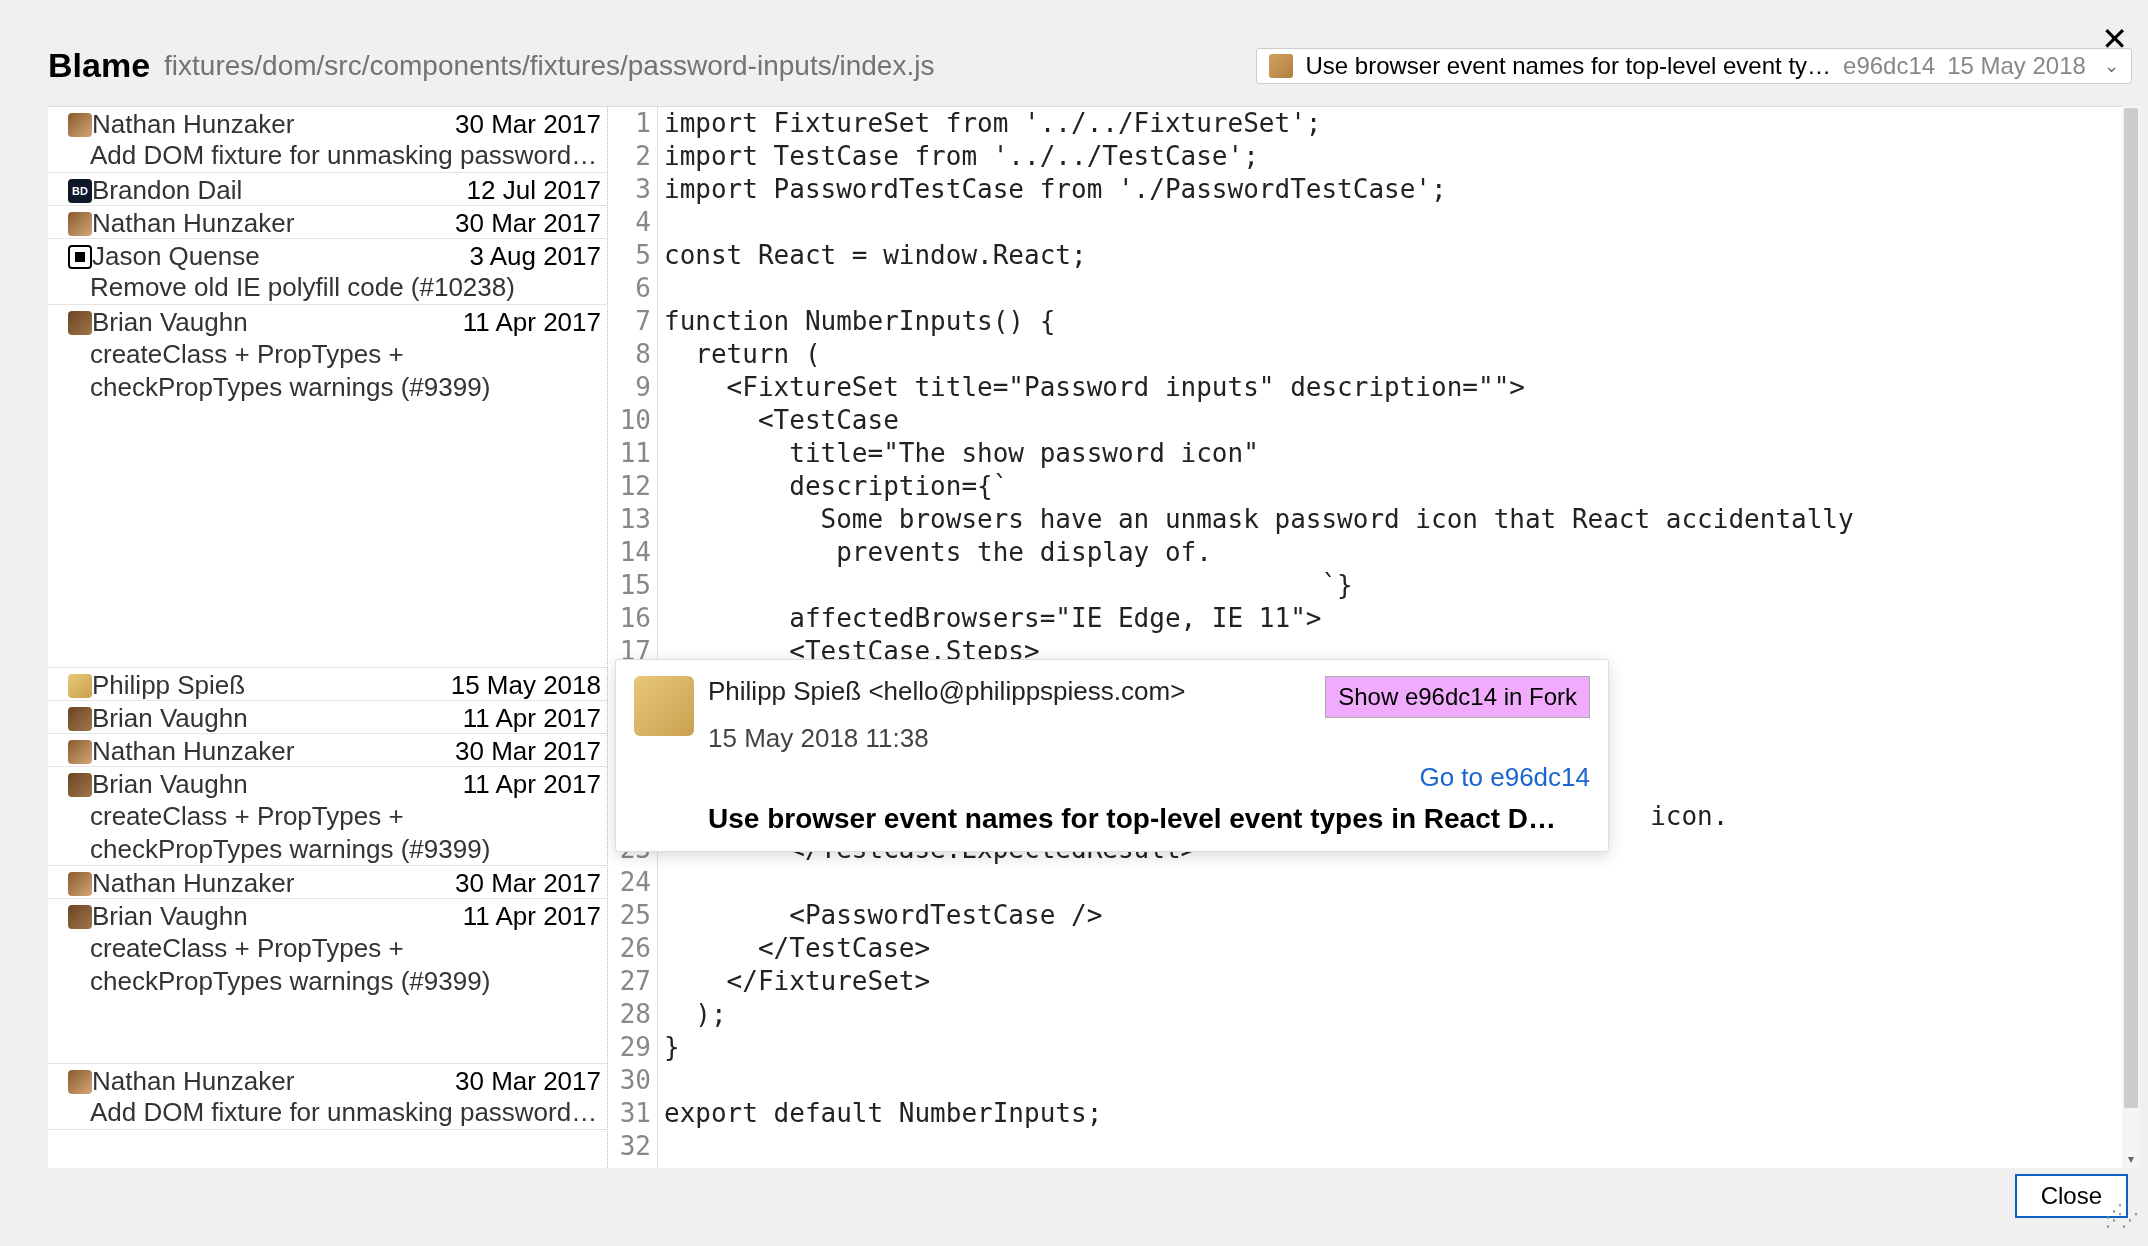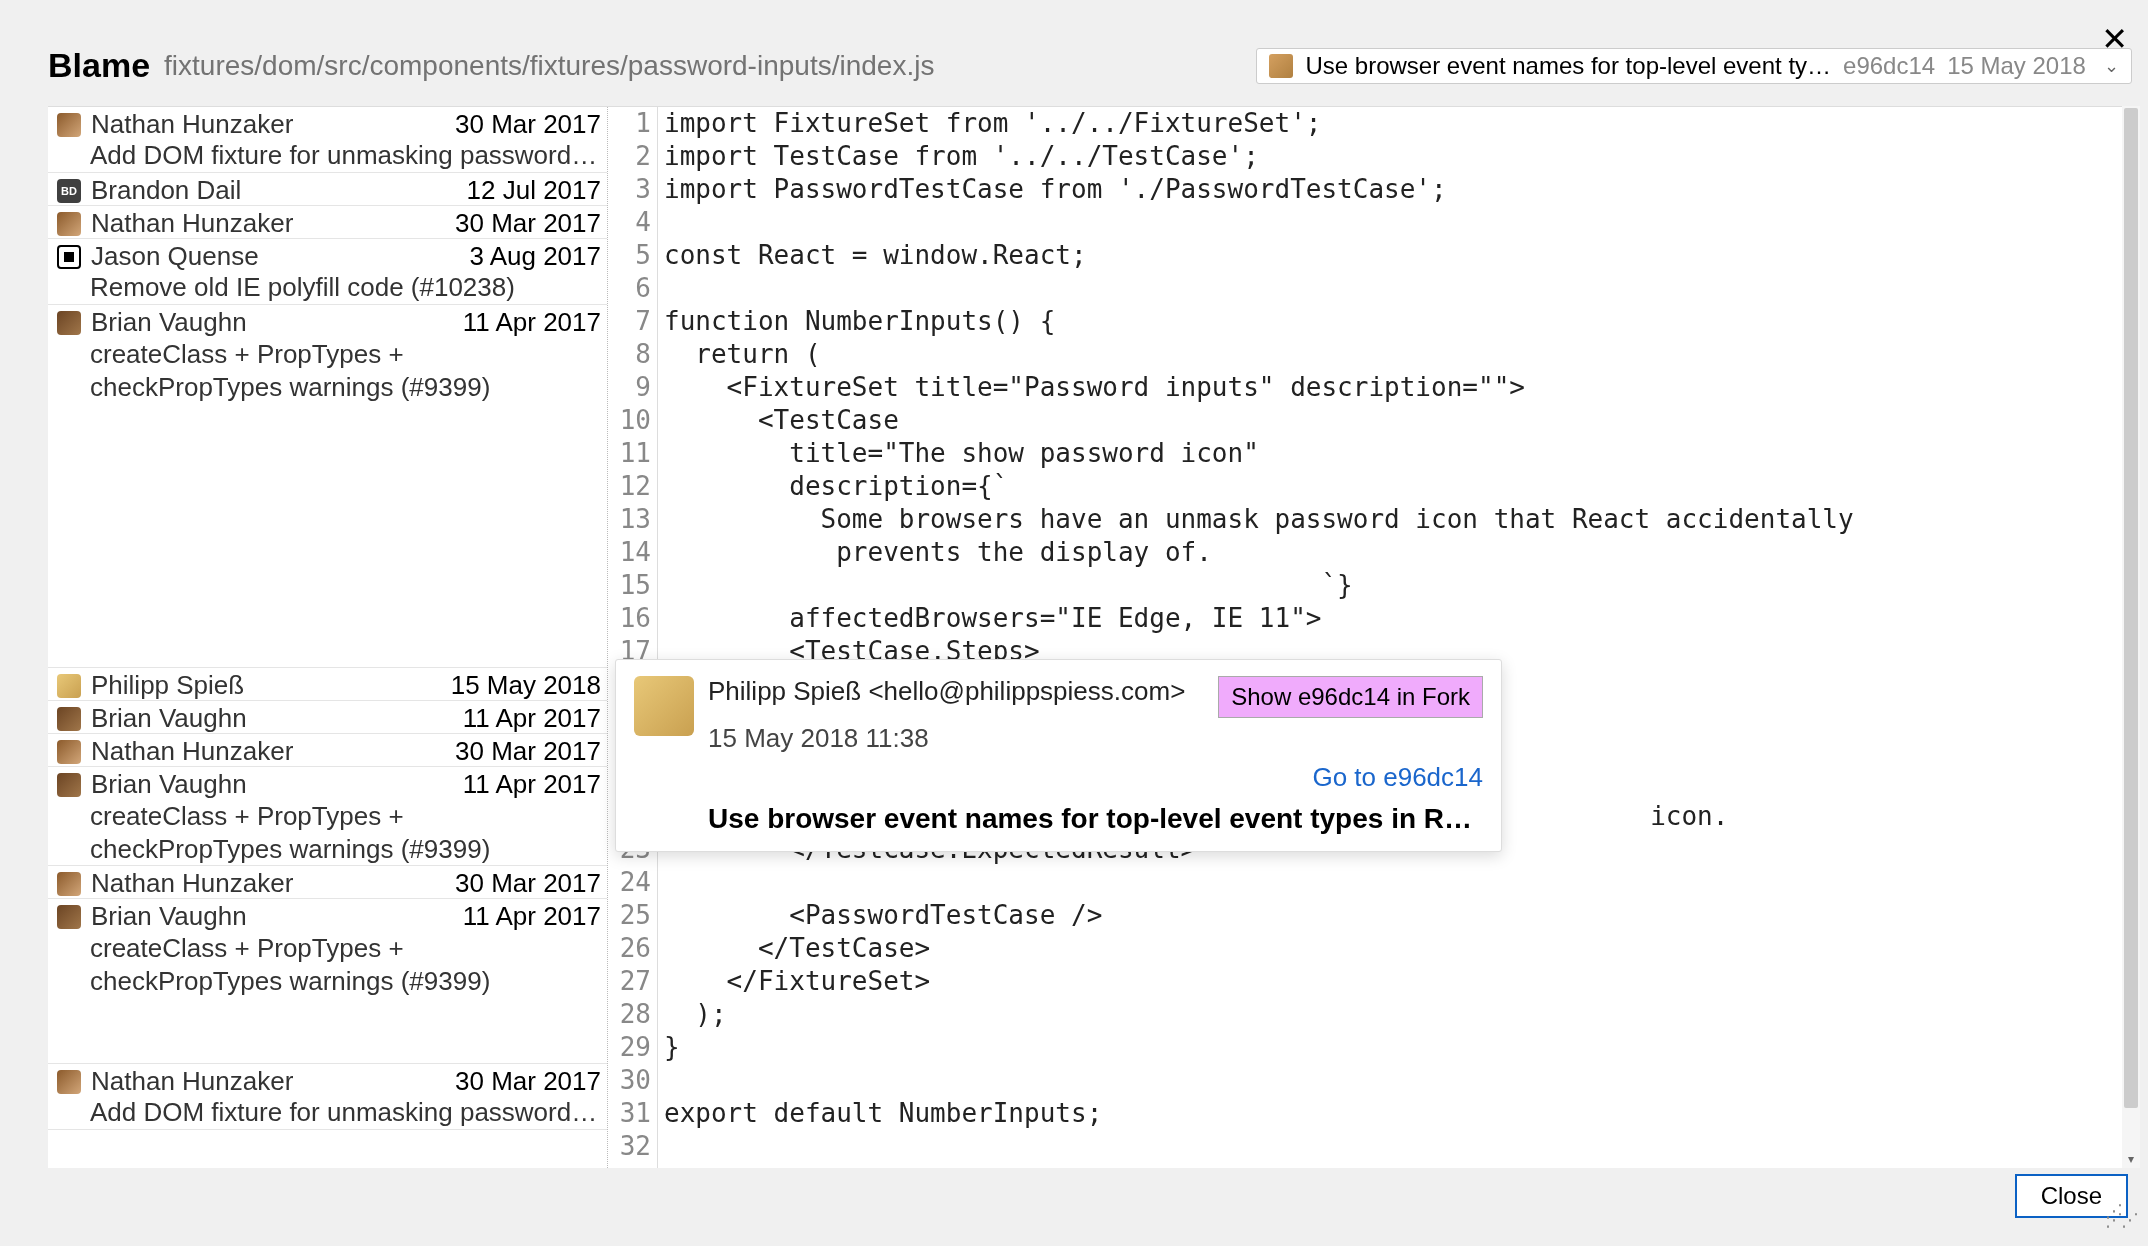--- a/index.html
+++ b/index.html
@@ -75,22 +75,21 @@
   border-right: 1px dotted #bbb;
   overflow: hidden;
   position: relative;
 }
 .blame-group {
   border-bottom: 1px solid #e5e5e5;
 }
 .blame-row-top {
   display: flex;
   align-items: center;
-  padding: 2px 6px 0 9px;
-  gap: 10px;
+  padding: 2px 6px 0 20px;
 }
 .av {
   width: 24px;
   height: 24px;
   border-radius: 4px;
   flex-shrink: 0;
 }
 .author { font-size: 26px; color: #333; flex: 1; }
 .bdate { font-size: 26px; color: #000000; }
 .blame-msg {
@@ -162,21 +161,21 @@
   color: #888;
   font-size: 18px;
   letter-spacing: -2px;
   line-height: 0.5;
 }
 
 .popup {
   position: absolute;
   left: 615px;
   top: 659px;
-  width: 887px;
+  width: 994px;
   background: #fff;
   border: 1px solid #ddd;
   box-shadow: 0 4px 16px rgba(0,0,0,0.15);
   padding: 16px 18px 16px 18px;
   border-radius: 3px;
 }
 .popup-row1 { display: flex; align-items: flex-start; gap: 14px; }
 .popup-av { width: 60px; height: 60px; border-radius: 6px; flex-shrink: 0; }
 .popup-info { flex: 1; }
 .popup-name { font-size: 26px; color: #222; }
@@ -200,21 +199,21 @@
   font-size: 28px;
   font-weight: 700;
   margin-top: 10px;
   margin-left: 74px;
   white-space: nowrap;
   overflow: hidden;
   text-overflow: ellipsis;
 }
 
 .av-nh { background: linear-gradient(135deg,#8b5a2b,#d2a679); }
-.av-bd { background: #404040; color:#fff; font-size:11px; font-weight:700; display:flex; align-items:center; justify-content:center; }
+.av-bd { background: #0f172a; color:#fff; font-size:11px; font-weight:700; display:flex; align-items:center; justify-content:center; }
 .av-jq { background: #fff; border: 2px solid #000; position:relative; }
 .av-jq::after{content:"";position:absolute;inset:5px;background:#000;}
 .av-bv { background: linear-gradient(135deg,#6b4423,#a0764a); }
 .av-ps { background: linear-gradient(135deg,#e8c878,#c9a050); }
 .av-head { background: linear-gradient(135deg,#d4a060,#b08040); }
 </style>
 </head>
 <body>
 
 <div class="window">

